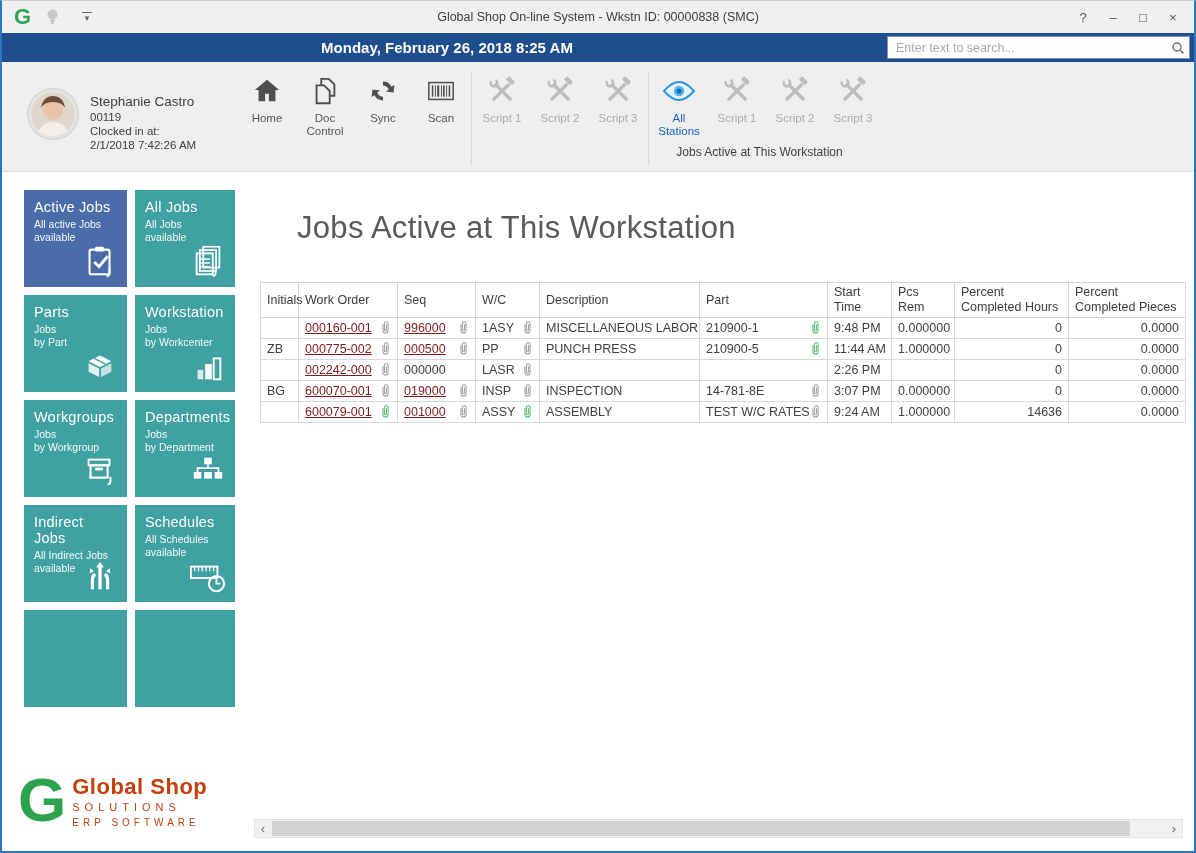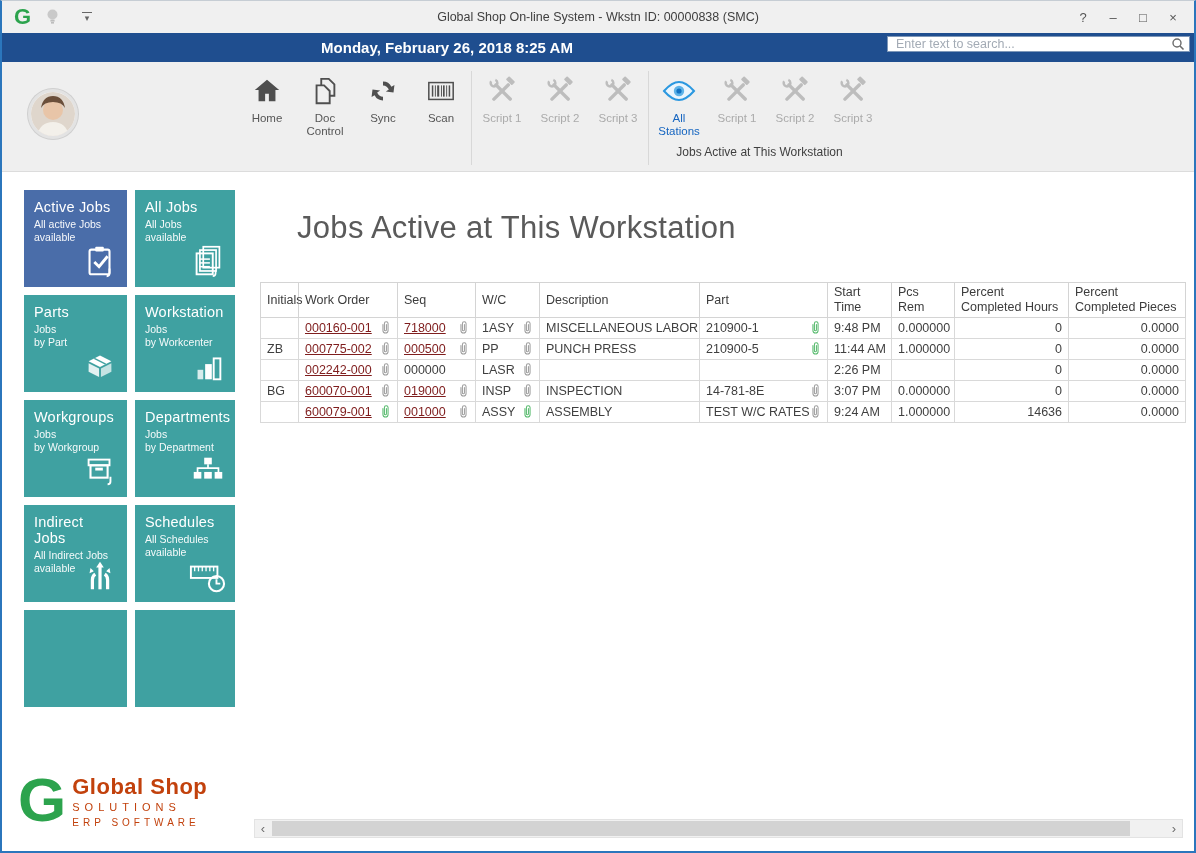--- a/index.html
+++ b/index.html
@@ -12,21 +12,21 @@
   .bulb{margin-left:14px;display:inline-flex;}
   .qat{margin-left:22px;color:#666;font-size:9px;line-height:1;display:inline-block;text-align:center;}
   .qat .bar{display:block;width:10px;border-top:1px solid #666;margin:0 auto 1px;}
   .win-title{position:absolute;left:0;right:0;text-align:center;font-size:12.5px;color:#404040;pointer-events:none;}
   .win-controls{position:absolute;right:6px;top:0;height:32px;display:flex;align-items:center;}
   .win-btn{width:30px;height:26px;display:flex;align-items:center;justify-content:center;font-size:13px;color:#555;cursor:pointer;}
 
   
   .datebar{position:absolute;top:32px;left:0;right:0;height:29px;background:#1f4e8f;}
   .date-text{position:absolute;left:0;width:890px;top:0;height:29px;line-height:29px;text-align:center;color:#fff;font-size:15px;font-weight:bold;}
-  .searchbox{position:absolute;right:4px;top:3px;width:303px;height:16px;background:#fff;border:1px solid #7e97b8;display:flex;align-items:center;padding:0 4px 0 6px;}
+  .searchbox{position:absolute;right:4px;top:3px;width:303px;height:23px;background:#fff;border:1px solid #7e97b8;display:flex;align-items:center;padding:0 4px 0 6px;}
   .searchbox input{flex:1;border:none;outline:none;font-size:12.5px;color:#333;font-family:"Liberation Sans",sans-serif;background:transparent;}
   .searchbox input::placeholder{color:#a3abb5;}
 
   
   .ribbon{position:absolute;top:61px;left:0;right:0;height:110px;background:#efefef;border-bottom:1px solid #dcdcdc;}
   .avatar{position:absolute;left:26px;top:27px;width:50px;height:50px;border-radius:50%;border:3px solid #e3e3e3;box-shadow:0 0 0 1px #cfcfcf;overflow:hidden;background:#fff;}
   .userinfo{position:absolute;left:88px;top:32px;color:#3d3d3d;}
   .user-name{font-size:13.5px;margin-bottom:1px;}
   .user-line{font-size:11.5px;line-height:14px;}
   .toolbar{position:absolute;left:236px;top:7px;display:flex;align-items:flex-start;}
@@ -117,20 +117,26 @@
 
   <div class="ribbon">
     <span class="avatar">
       <svg width="44" height="44" viewBox="0 0 44 44">
           <rect width="44" height="44" fill="#dfd6cc"></rect>
           <circle cx="22" cy="18" r="10" fill="#e8c5a8"></circle>
           <path d="M10 16 q2 -12 12 -12 q10 0 12 12 q-3 -6 -12 -6 q-9 0 -12 6 Z" fill="#6b4f3a"></path>
           <path d="M6 44 q3 -14 16 -14 q13 0 16 14 Z" fill="#f3f0ea"></path>
         </svg>
     </span>
+    <div class="userinfo">
+      <div class="user-name">Stephanie Castro</div>
+      <div class="user-line">00119</div>
+      <div class="user-line">Clocked in at:</div>
+      <div class="user-line">2/1/2018 7:42:26 AM</div>
+    </div>
     <div class="toolbar" id="toolbar">
         <div class="tb-btn enabled">
           <div class="icn" style="height: 36px; display: flex; align-items: center; justify-content: center;">
             <svg width="30" height="30" viewBox="0 0 32 32">
               <path d="M16 4 L29 15 h-4 v12 h-7 v-8 h-4 v8 h-7 v-12 H3 Z" fill="currentColor"></path>
             </svg>
           </div>
           <div class="tb-label">Home</div>
         </div>
         <div class="tb-btn enabled">
@@ -442,21 +448,21 @@
                   <a class="lnk" href="#">000160-001</a>
                   <span class="icn clip-gray">
                     <svg width="11" height="16" viewBox="0 0 12 17">
                       <path d="M3.2 4.6 V11.2 a2.8 2.8 0 0 0 5.6 0 V3.6 a2 2 0 0 0 -4 0 V10.4 a1.1 1.1 0 0 0 2.2 0 V4.6" fill="none" stroke="currentColor" stroke-width="1.1" stroke-linecap="round"></path>
                     </svg>
                   </span>
                 </div>
               </td>
               <td>
                 <div class="cellflex">
-                  <a class="lnk" href="#">718000</a>
+                  <a class="lnk" href="#">996000</a>
                   <span class="icn clip-gray">
                     <svg width="11" height="16" viewBox="0 0 12 17">
                       <path d="M3.2 4.6 V11.2 a2.8 2.8 0 0 0 5.6 0 V3.6 a2 2 0 0 0 -4 0 V10.4 a1.1 1.1 0 0 0 2.2 0 V4.6" fill="none" stroke="currentColor" stroke-width="1.1" stroke-linecap="round"></path>
                     </svg>
                   </span>
                 </div>
               </td>
               <td>
                 <div class="cellflex">
                   <span>1ASY</span>

